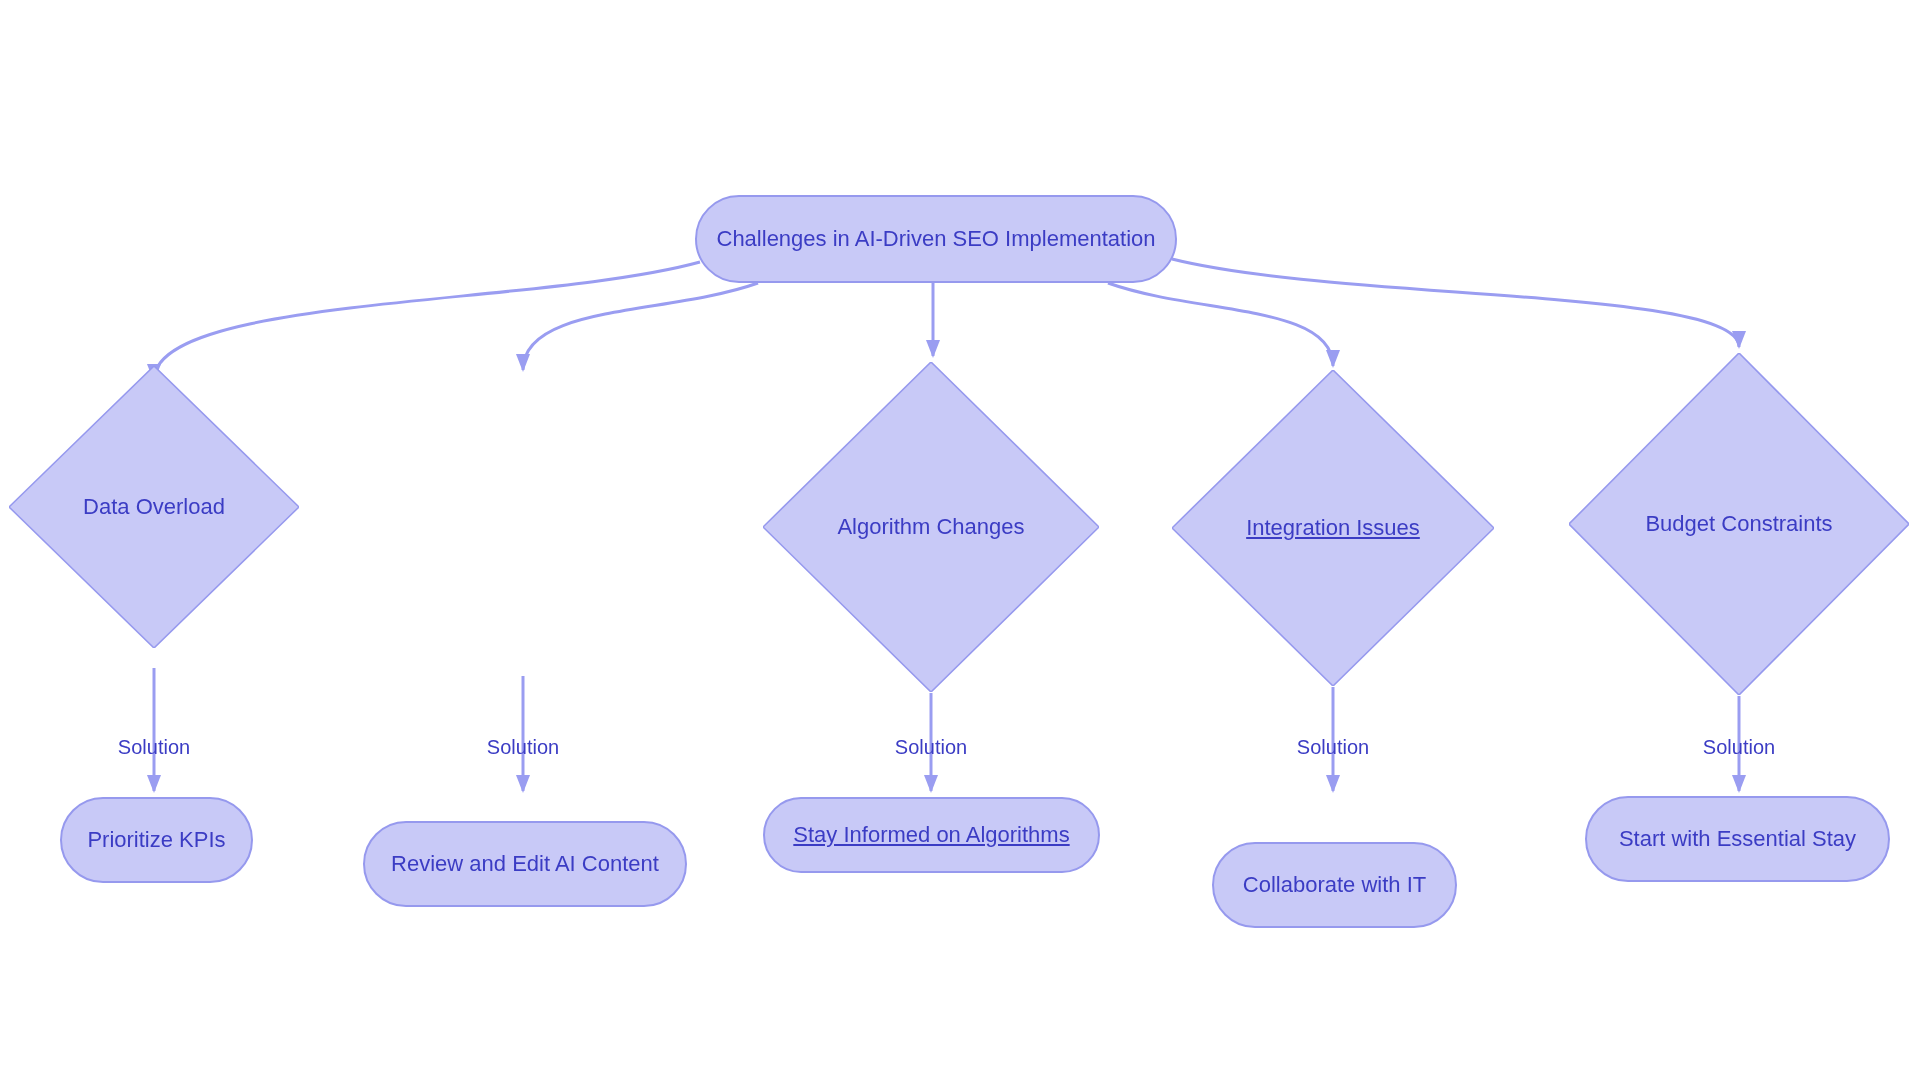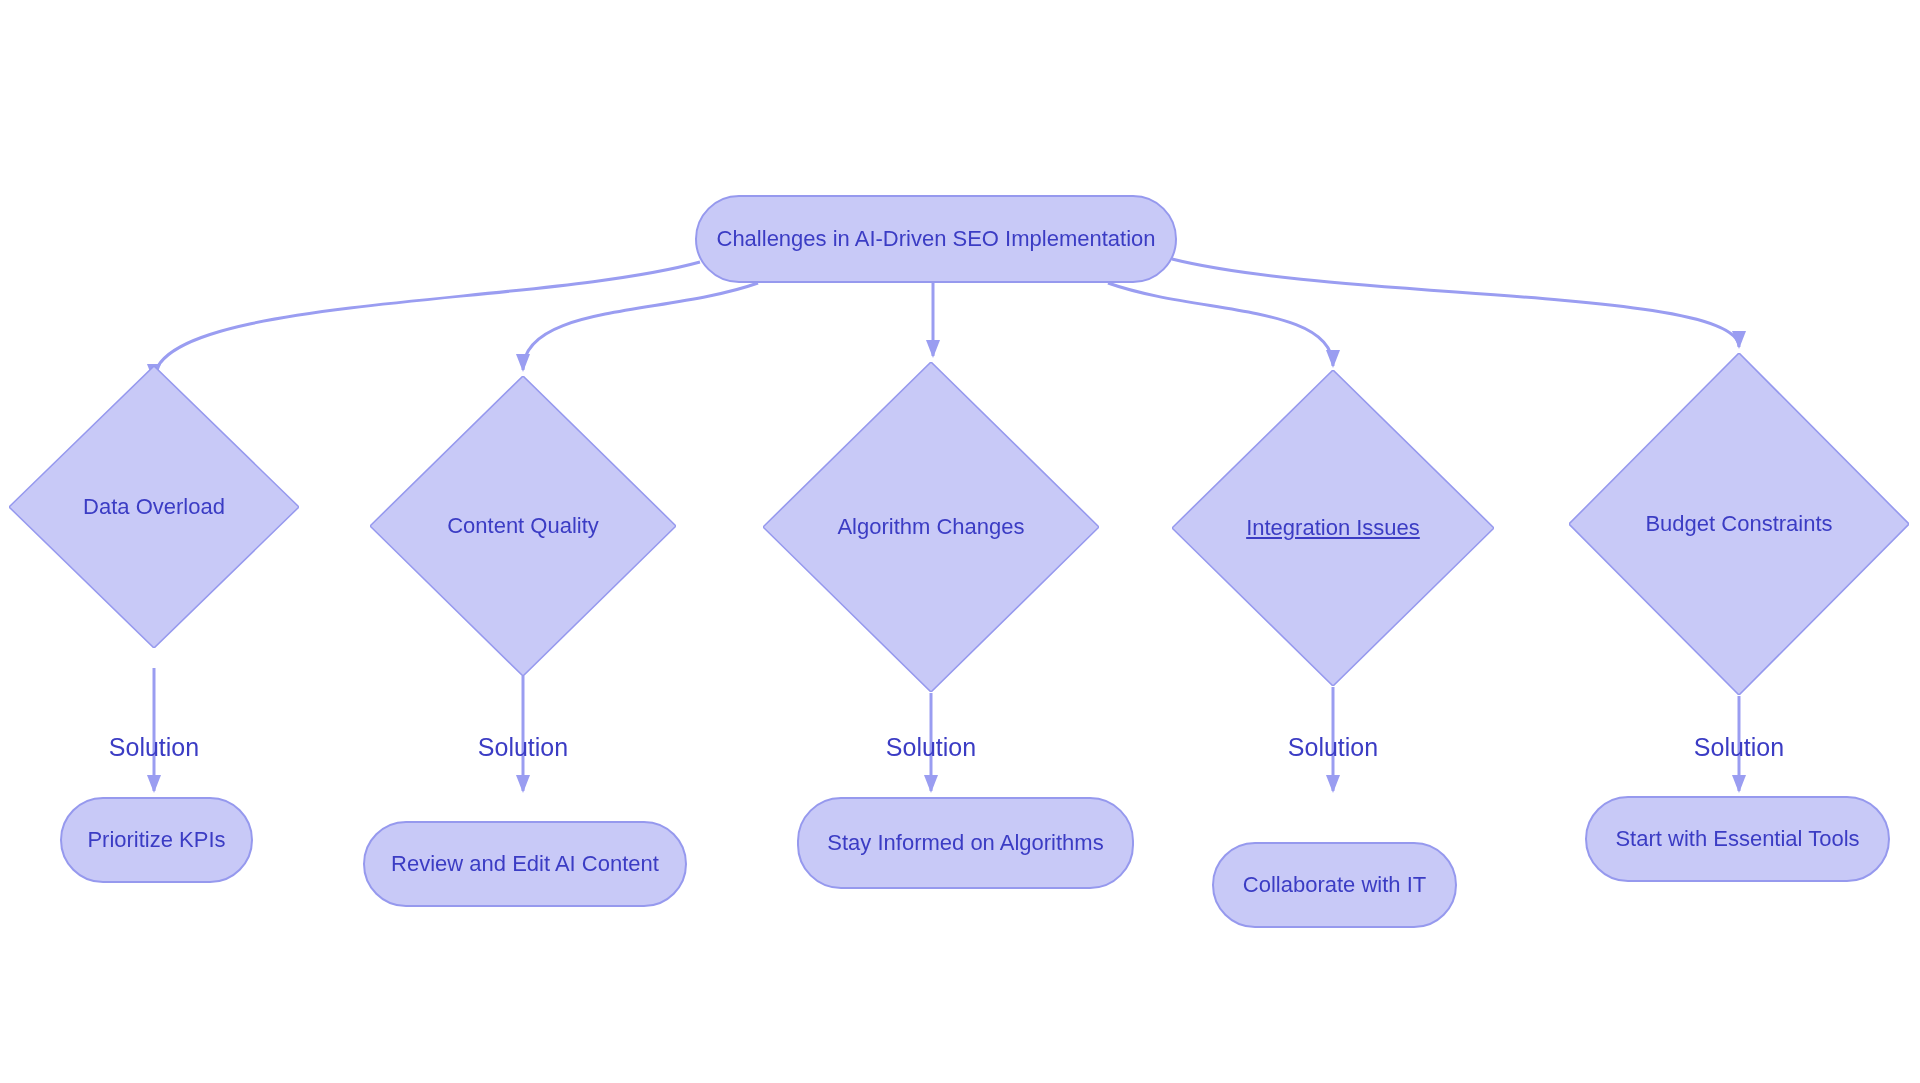--- a/index.html
+++ b/index.html
@@ -62,21 +62,21 @@
   }
   .node .label {
     position: relative;
     z-index: 2;
   }
   .edge-label {
     position: absolute;
     width: 160px;
     text-align: center;
     color: var(--text, #3b3cc4);
-    font-size: 25px;
+    font-size: 20px;
     line-height: 28px;
     white-space: nowrap;
     pointer-events: none;
   }
 </style>
 </head>
 <body>
 
 <div id="canvas">
 
@@ -104,26 +104,20 @@
     <span class="label">Challenges in AI-Driven SEO Implementation</span>
   </div>
 
   <div class="node diamond" style="left:9px; top:366px; width:290px; height:282px;">
     <svg class="shape-svg" viewBox="0 0 100 100" preserveAspectRatio="none">
       <polygon points="50,0 100,50 50,100 0,50"></polygon>
     </svg>
     <span class="label">Data Overload</span>
   </div>
 
-  <div class="node diamond" style="left:370px; top:376px; width:306px; height:300px;">
-    <svg class="shape-svg" viewBox="0 0 100 100" preserveAspectRatio="none">
-      <polygon points="50,0 100,50 50,100 0,50"></polygon>
-    </svg>
-    <span class="label">Content Quality</span>
-  </div>
 
   <div class="node diamond" style="left:763px; top:362px; width:336px; height:330px;">
     <svg class="shape-svg" viewBox="0 0 100 100" preserveAspectRatio="none">
       <polygon points="50,0 100,50 50,100 0,50"></polygon>
     </svg>
     <span class="label">Algorithm Changes</span>
   </div>
 
   <div class="node diamond" style="left:1172px; top:370px; width:322px; height:316px;text-decoration:underline;">
     <svg class="shape-svg" viewBox="0 0 100 100" preserveAspectRatio="none">
@@ -146,25 +140,25 @@
   <div class="edge-label" style="left:1659px; top:733px;">Solution</div>
 
   <div class="node pill" style="left:60px; top:797px; width:193px; height:86px;">
     <span class="label">Prioritize KPIs</span>
   </div>
 
   <div class="node pill" style="left:363px; top:797px; width:324px; height:86px;margin-top:24px;">
     <span class="label">Review and Edit AI Content</span>
   </div>
 
-  <div class="node pill" style="left:797px; top:797px; width:337px; height:92px;">
+  <div class="node pill" style="left:763px; top:797px; width:337px; height:76px;text-decoration:underline;">
     <span class="label">Stay Informed on Algorithms</span>
   </div>
 
   <div class="node pill" style="left:1212px; top:842px; width:245px; height:86px;">
     <span class="label">Collaborate with IT</span>
   </div>
 
   <div class="node pill" style="left:1585px; top:796px; width:305px; height:86px;">
-    <span class="label">Start with Essential Tools</span>
+    <span class="label">Start with Essential Stay</span>
   </div>
 
 </div>
 
 </body></html>

